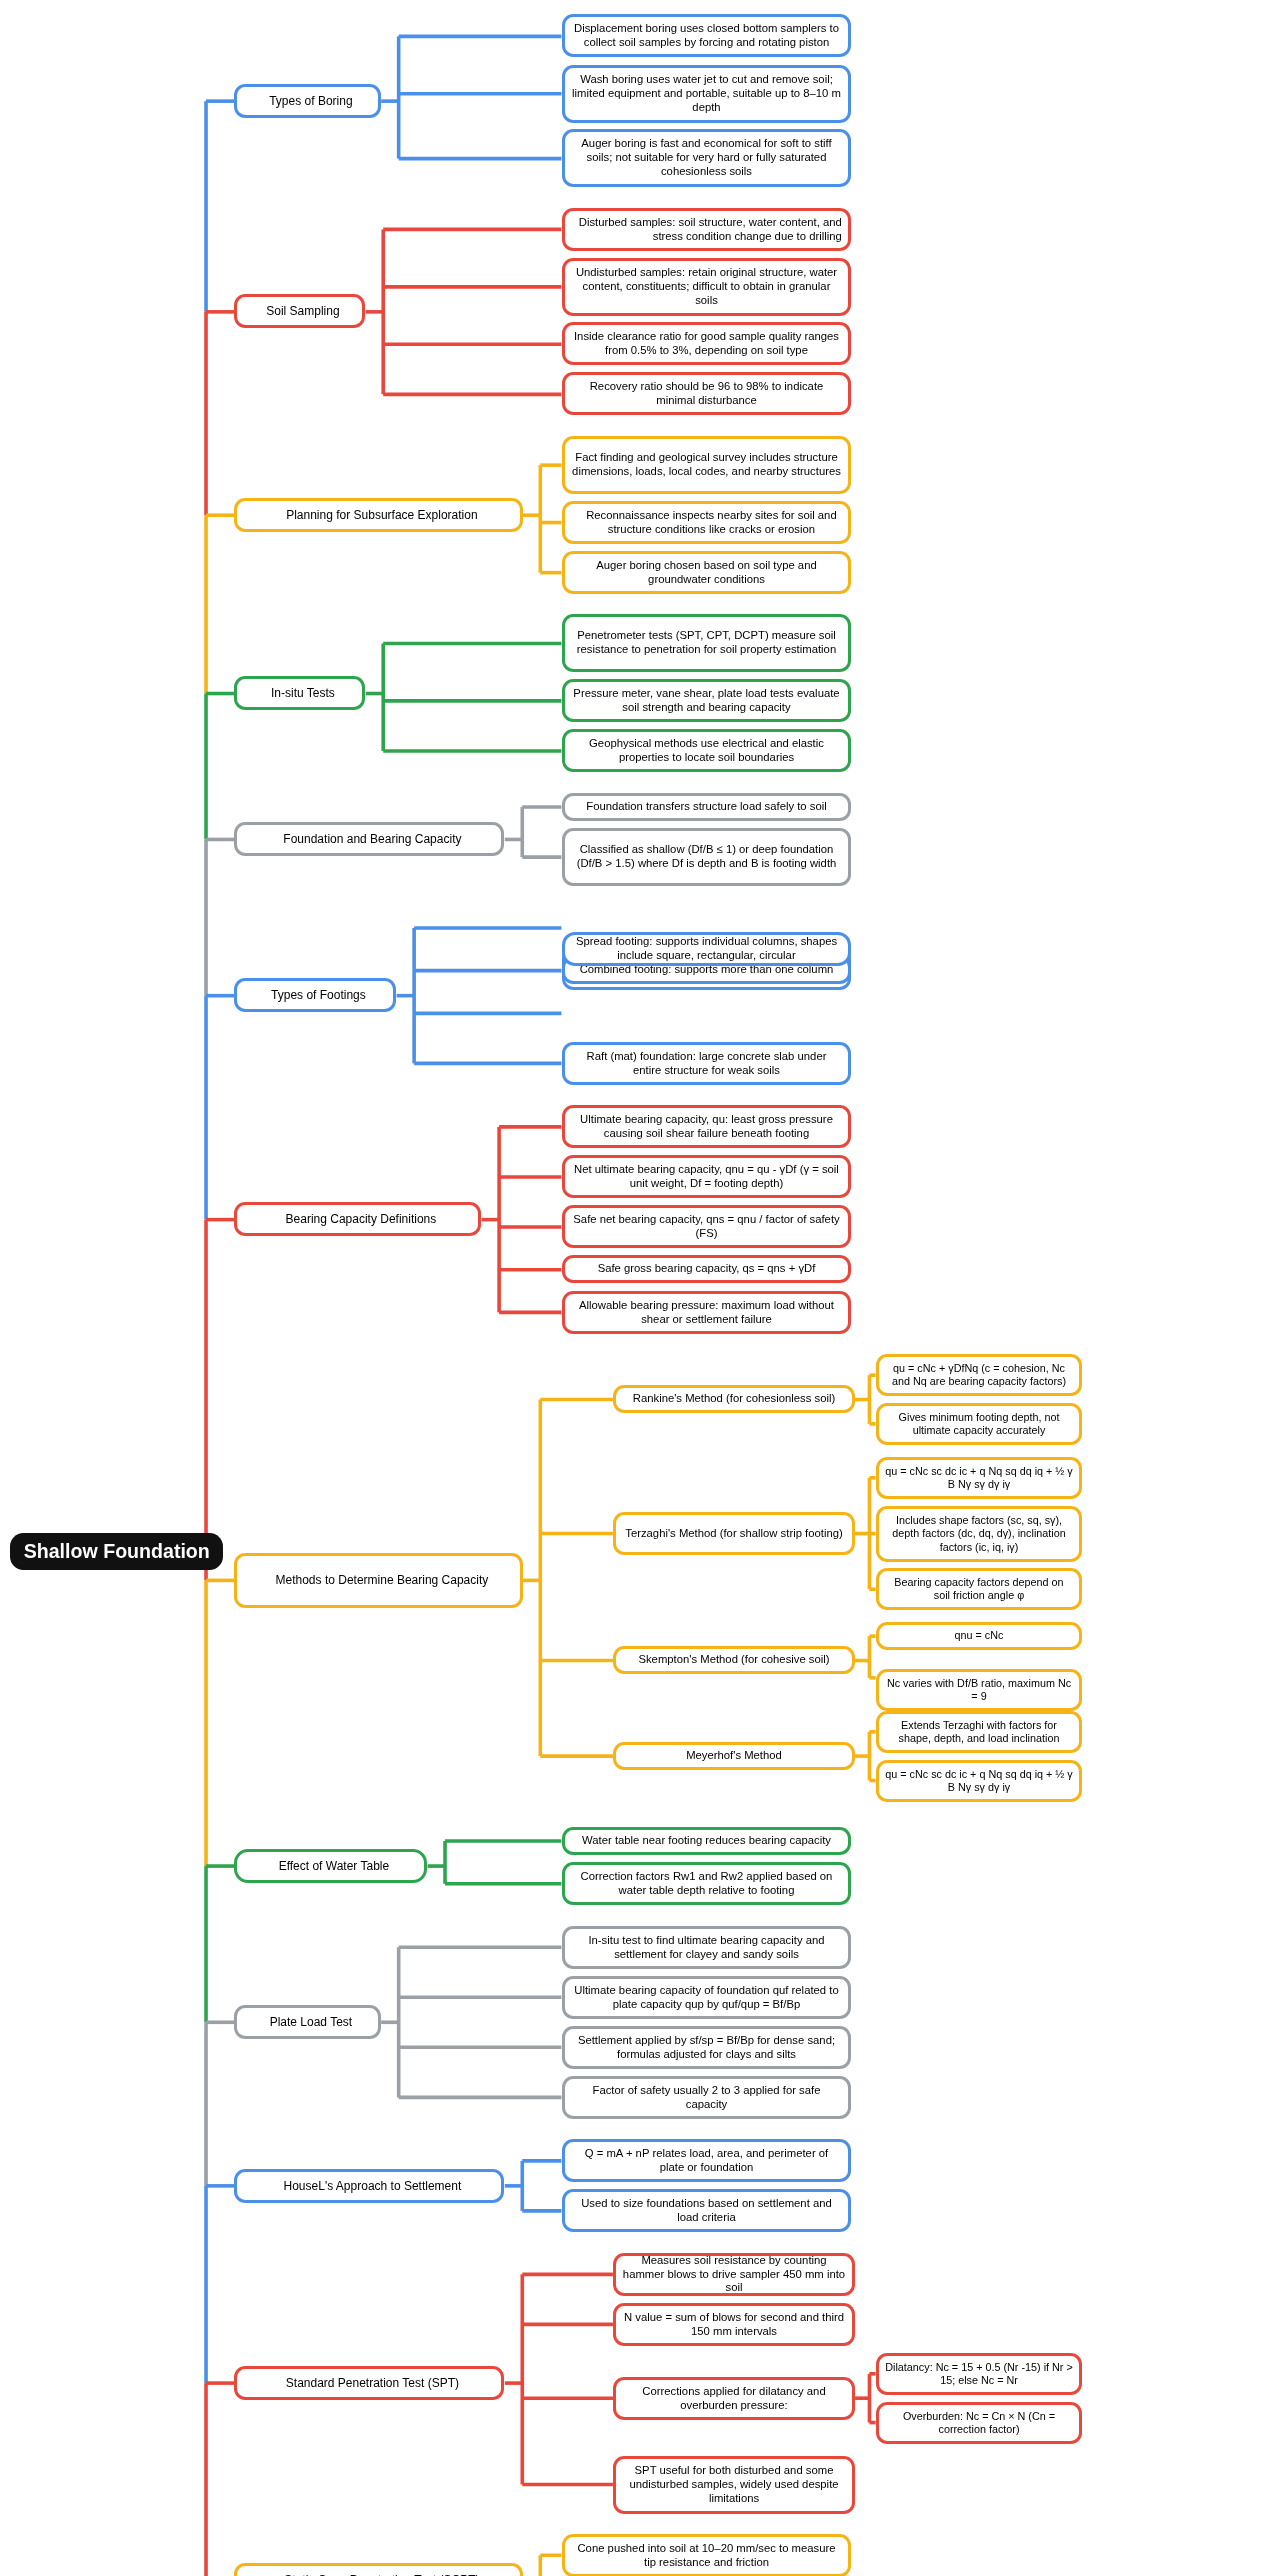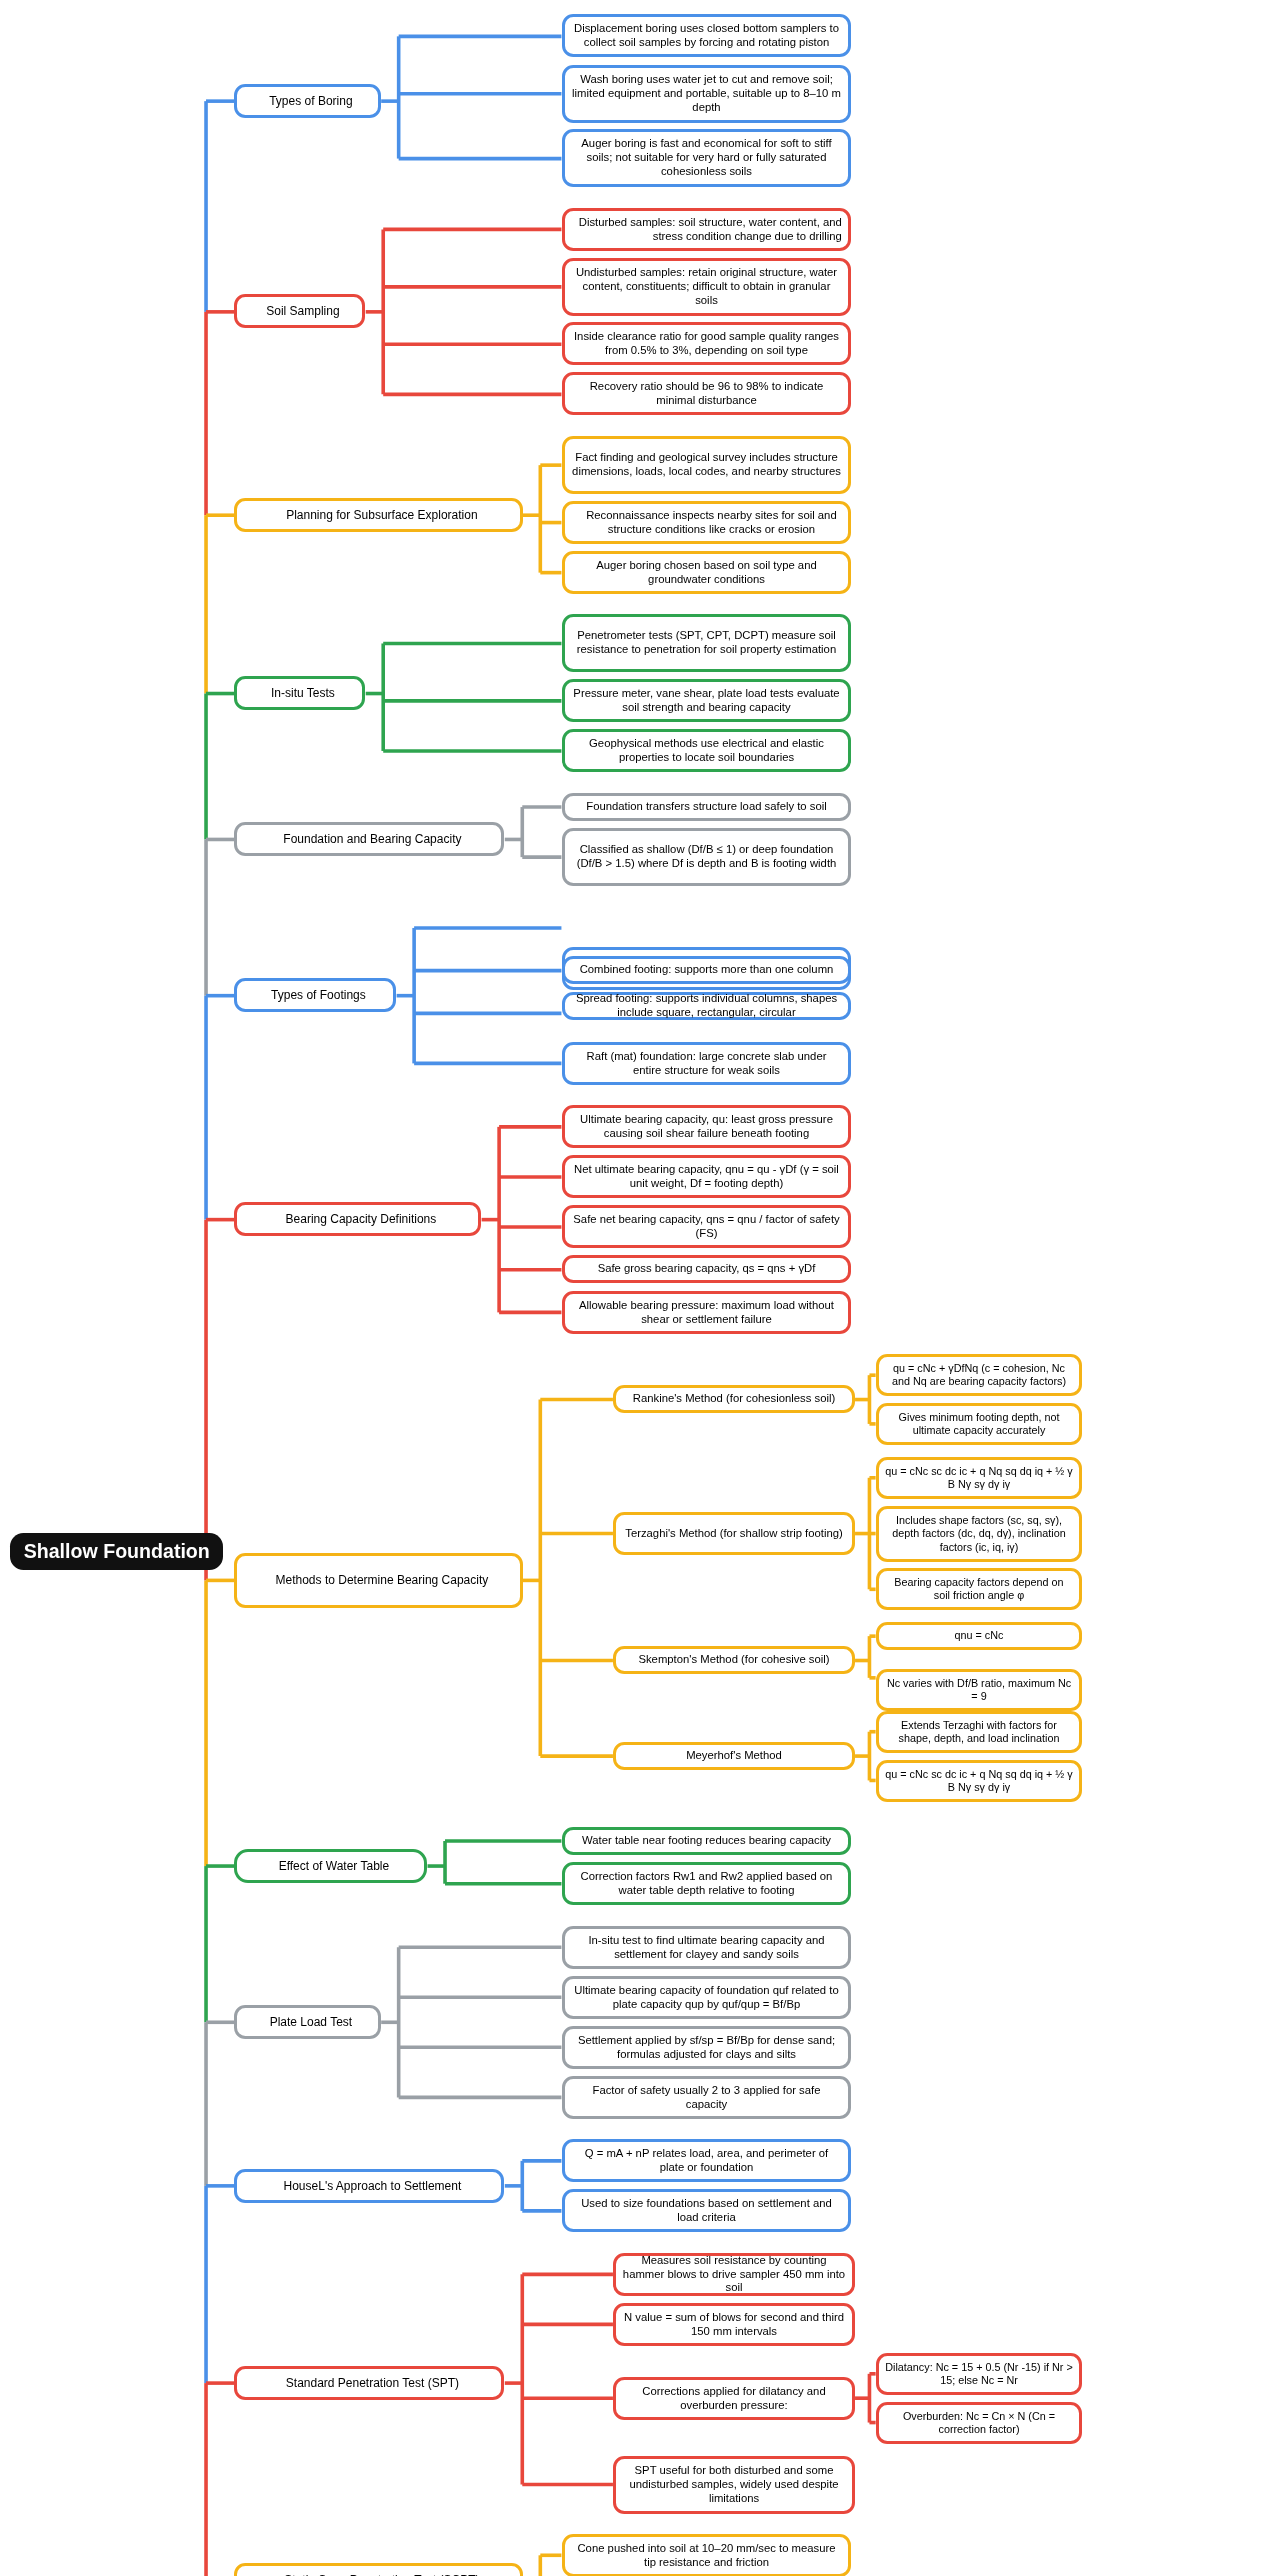--- a/index.html
+++ b/index.html
@@ -215,21 +215,21 @@
     <div class="node l1 c-amber" style="left: 234px; top: 498px; width: 289px; height: 34px;">Planning for Subsurface Exploration</div>
     <div class="node l2 c-green" style="left: 562px; top: 614px; width: 289px; height: 58px;">Penetrometer tests (SPT, CPT, DCPT) measure soil resistance to penetration for soil property estimation</div>
     <div class="node l2 c-green" style="left: 562px; top: 679px; width: 289px; height: 43px;">Pressure meter, vane shear, plate load tests evaluate soil strength and bearing capacity</div>
     <div class="node l2 c-green" style="left: 562px; top: 729px; width: 289px; height: 43px;">Geophysical methods use electrical and elastic properties to locate soil boundaries</div>
     <div class="node l1 c-green" style="left: 234px; top: 676px; width: 131px; height: 34px;">In-situ Tests</div>
     <div class="node l2 c-gray" style="left: 562px; top: 793px; width: 289px; height: 28px;">Foundation transfers structure load safely to soil</div>
     <div class="node l2 c-gray" style="left: 562px; top: 828px; width: 289px; height: 58px;"> Classified as shallow (Df/B ≤ 1) or deep foundation (Df/B &gt; 1.5) where Df is depth and B is footing width</div>
     <div class="node l1 c-gray" style="left: 234px; top: 822px; width: 270px; height: 34px;">Foundation and Bearing Capacity</div>
     <div class="node l2 c-blue" style="left: 562px; top: 906px; width: 289px; height: 43px; margin-top: 41px;">Strip footing: supports load bearing walls or closely spaced columns (L » B)</div>
     <div class="node l2 c-blue" style="left: 562px; top: 956px; width: 289px; height: 28px;">Combined footing: supports more than one column</div>
-    <div class="node l2 c-blue" style="left: 562px; top: 992px; width: 289px; height: 28px;">Spread footing: supports individual columns, shapes include square, rectangular, circular</div>
+    <div class="node l2 c-blue" style="left: 562px; top: 932px; width: 289px; height: 34px; border-radius: 13px;">Spread footing: supports individual columns, shapes include square, rectangular, circular</div>
     <div class="node l2 c-blue" style="left: 562px; top: 1042px; width: 289px; height: 43px;">Raft (mat) foundation: large concrete slab under entire structure for weak soils</div>
     <div class="node l1 c-blue" style="left: 234px; top: 978px; width: 162px; height: 34px;">Types of Footings</div>
     <div class="node l2 c-red" style="left: 562px; top: 1105px; width: 289px; height: 43px;">Ultimate bearing capacity, qu: least gross pressure causing soil shear failure beneath footing</div>
     <div class="node l2 c-red" style="left: 562px; top: 1155px; width: 289px; height: 43px;">Net ultimate bearing capacity, qnu = qu - γDf (γ = soil unit weight, Df = footing depth)</div>
     <div class="node l2 c-red" style="left: 562px; top: 1205px; width: 289px; height: 43px;">Safe net bearing capacity, qns = qnu / factor of safety (FS)</div>
     <div class="node l2 c-red" style="left: 562px; top: 1255px; width: 289px; height: 28px;">Safe gross bearing capacity, qs = qns + γDf</div>
     <div class="node l2 c-red" style="left: 562px; top: 1291px; width: 289px; height: 43px;">Allowable bearing pressure: maximum load without shear or settlement failure</div>
     <div class="node l1 c-red" style="left: 234px; top: 1202px; width: 247px; height: 34px;">Bearing Capacity Definitions</div>
     <div class="node l3 c-amber" style="left: 876px; top: 1354px; width: 206px; height: 42px;">qu = cNc + γDfNq (c = cohesion, Nc and Nq are bearing capacity factors)</div>
     <div class="node l3 c-amber" style="left: 876px; top: 1403px; width: 206px; height: 42px;">Gives minimum footing depth, not ultimate capacity accurately</div>

